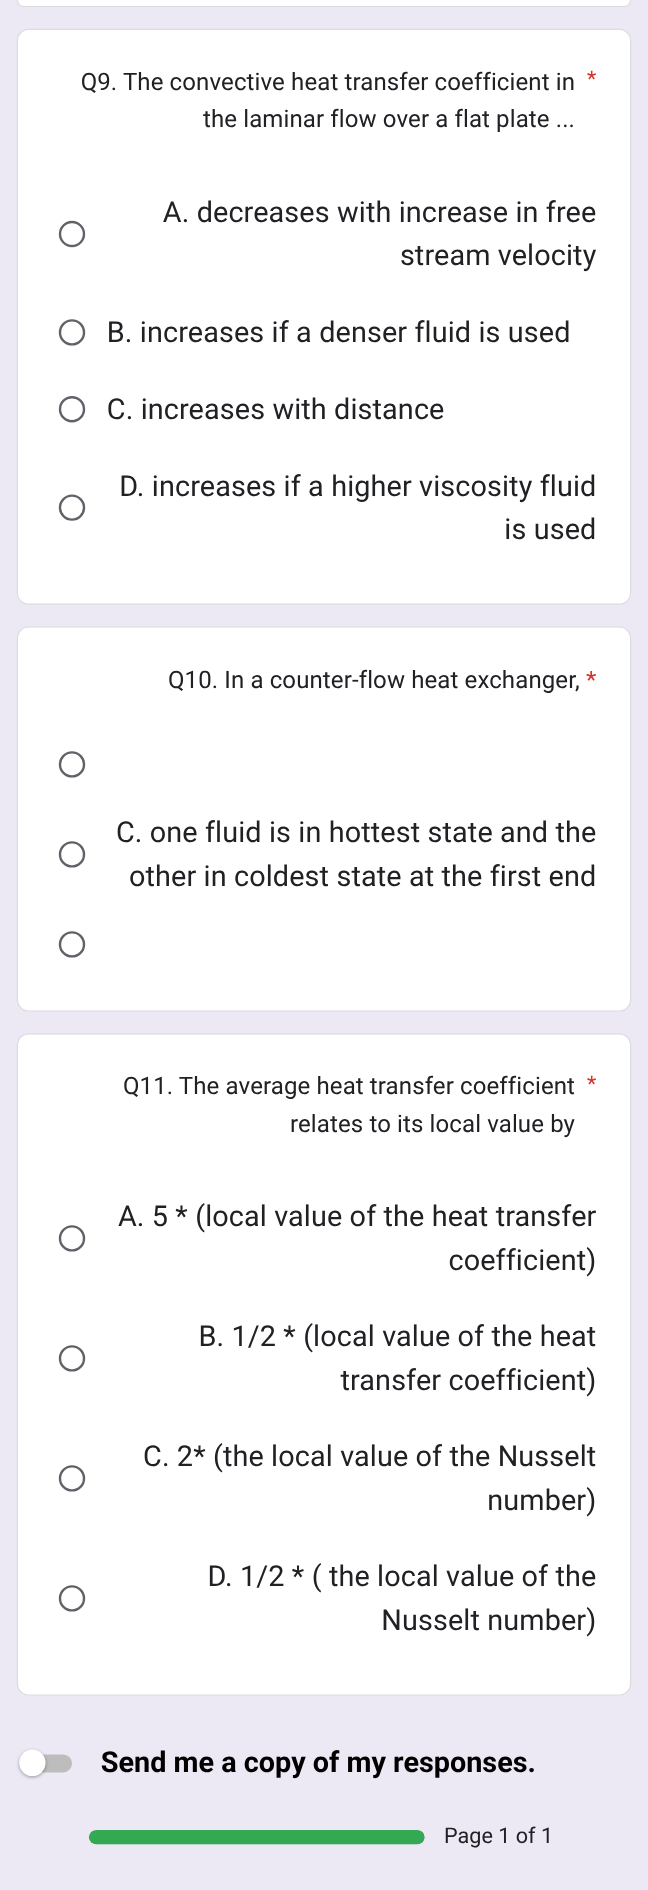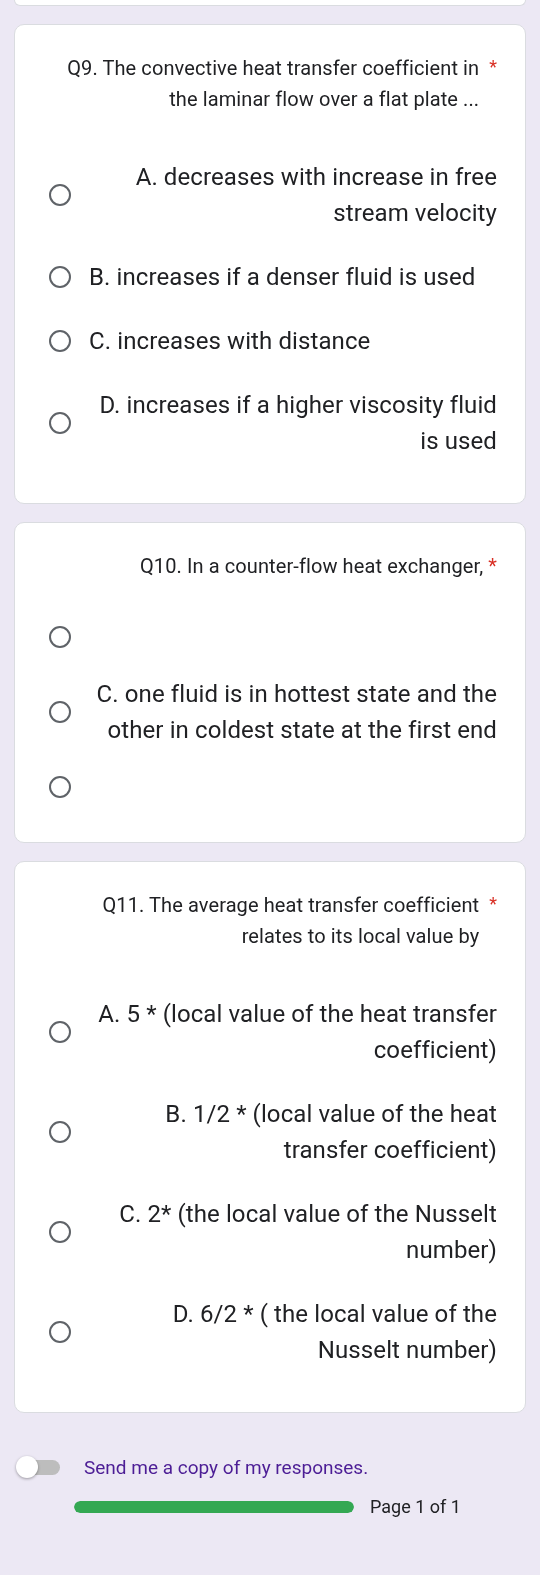--- a/index.html
+++ b/index.html
@@ -88,28 +88,29 @@
   }
   .switch-thumb {
     position: absolute;
     top: 1px; left: 0;
     width: 22px; height: 22px;
     background: #fff;
     border-radius: 50%;
     box-shadow: 0 1px 3px rgba(0,0,0,0.35);
   }
   .footer-text {
-    font-size: 19px;
-    color: #4c1d95;
+    font-size: 24px;
+    color: #000000;
+    font-weight: bold;
   }
   .bottom-bar {
     display: flex;
     align-items: center;
     gap: 16px;
-    margin-top: 0;
+    margin-top: 20px;
     padding-left: 60px;
     overflow: hidden;
     height: 20px;
   }
   .progress {
     width: 280px;
     height: 12px;
     background: #e6e1f0;
     border-radius: 8px;
     overflow: hidden;
@@ -183,21 +184,21 @@
       <div class="option">
         <div class="radio"></div>
         <div class="option-text">B. 1/2 * (local value of the heat transfer coefficient)</div>
       </div>
       <div class="option">
         <div class="radio"></div>
         <div class="option-text">C. 2* (the local value of the Nusselt number)</div>
       </div>
       <div class="option">
         <div class="radio"></div>
-        <div class="option-text">D. 6/2 * ( the local value of the Nusselt number)</div>
+        <div class="option-text">D. 1/2 * ( the local value of the Nusselt number)</div>
       </div>
     </div>
   </div>
 
 <div class="footer-row">
   <div class="switch">
     <div class="switch-track"></div>
     <div class="switch-thumb"></div>
   </div>
   <div class="footer-text">Send me a copy of my responses.</div>

